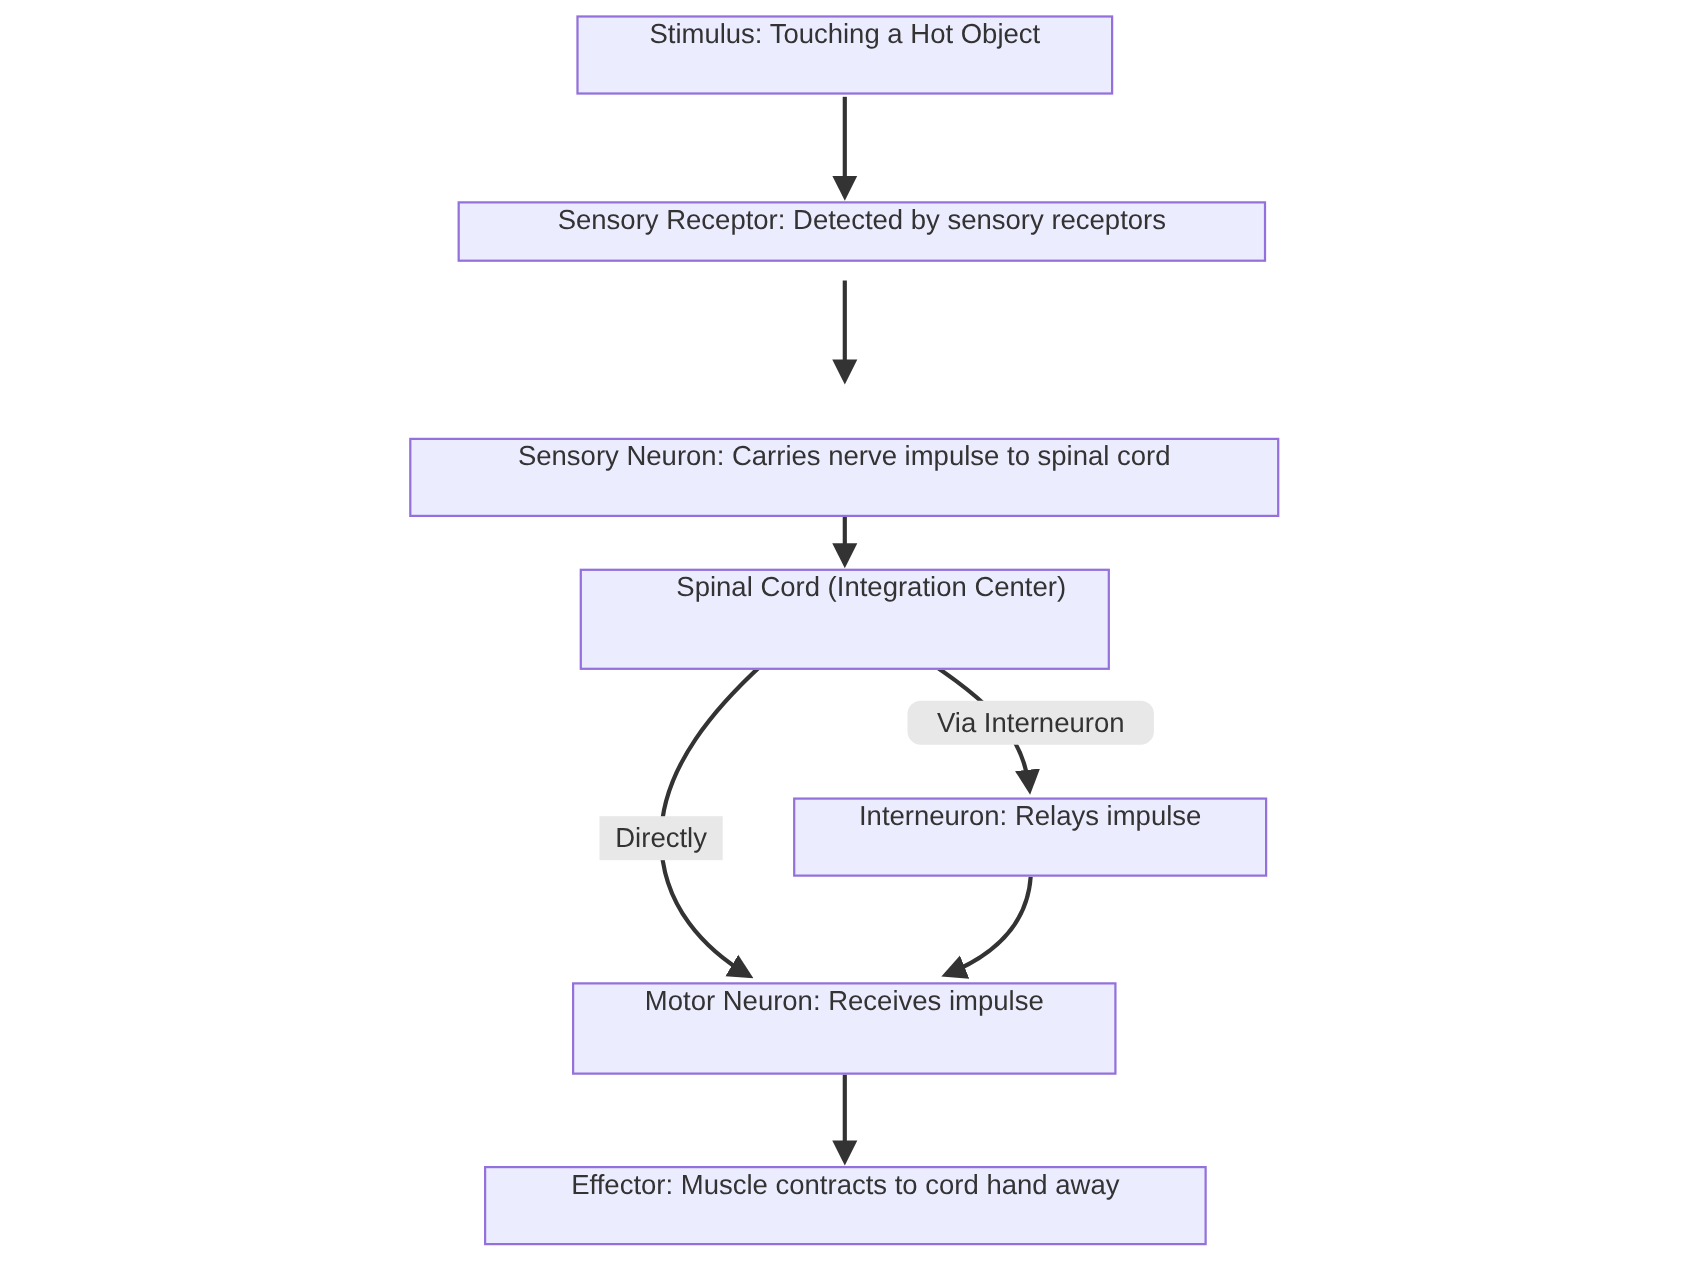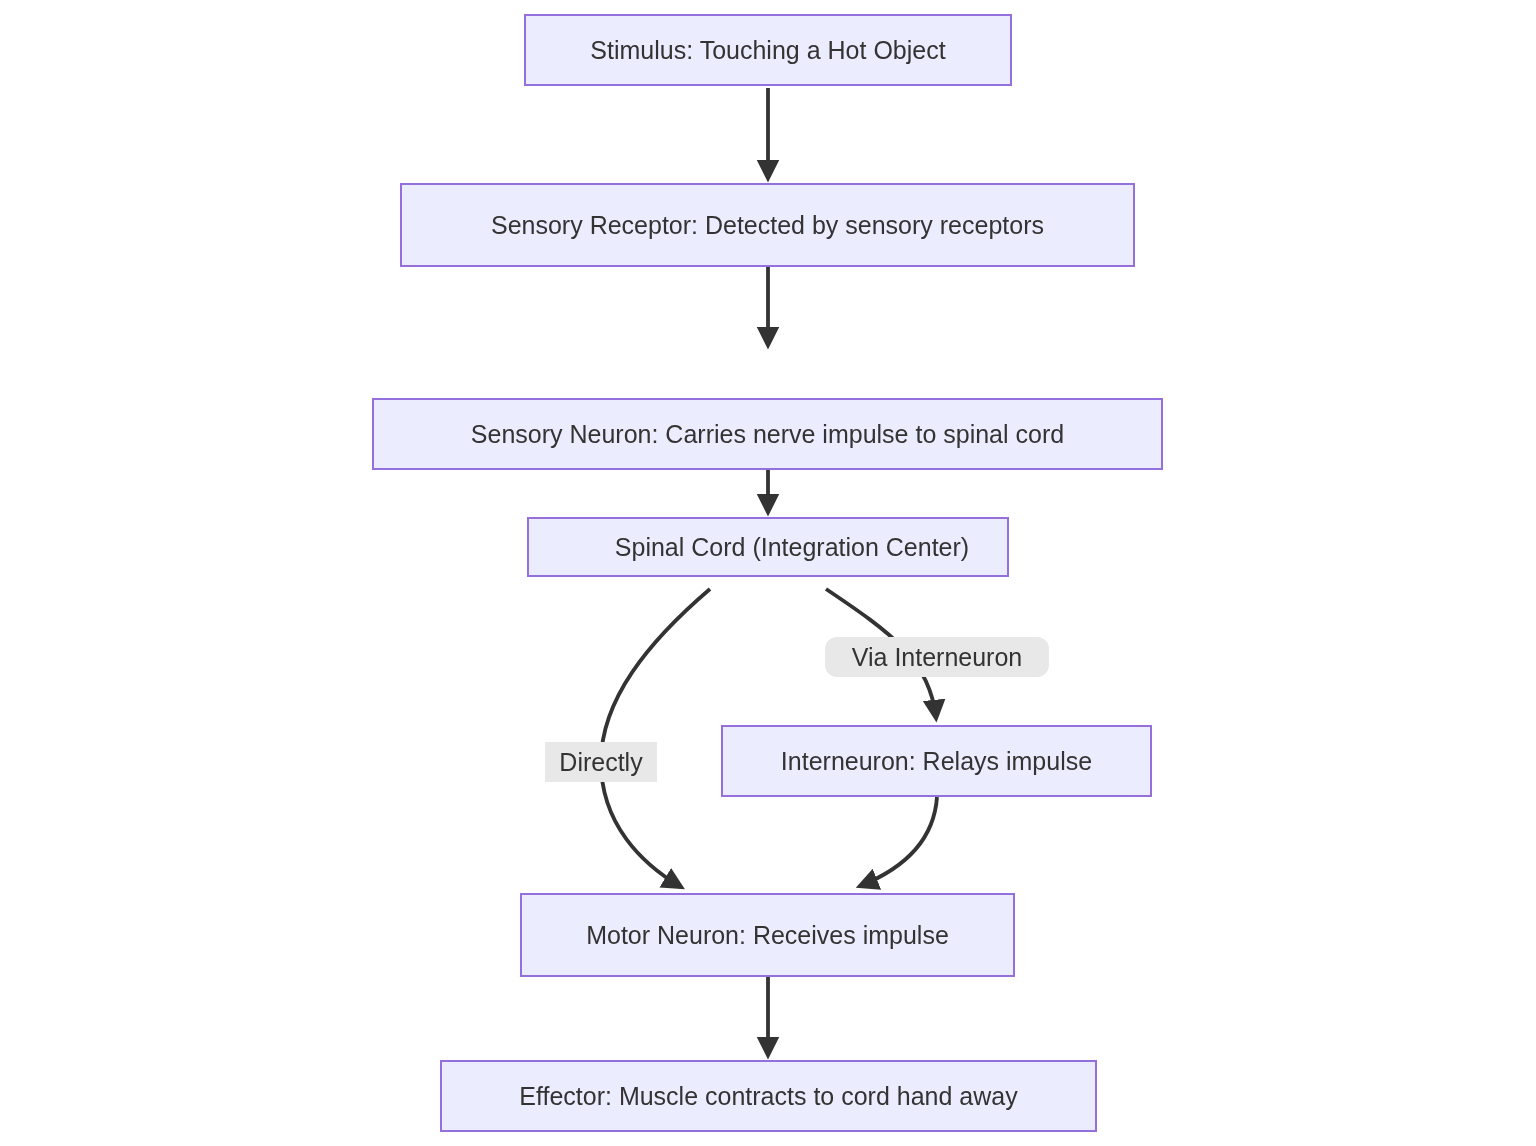--- a/index.html
+++ b/index.html
@@ -33,21 +33,20 @@
     stroke: var(--edge);
     stroke-width: 3.8px;
   }
   .edge-layer .arrowhead {
     fill: var(--edge);
     stroke: none;
   }
   .node {
     position: absolute;
     display: flex;
-    align-items: center;
     justify-content: center;
     background: var(--node-fill);
     border: 2px solid var(--node-border);
     color: var(--text);
     font-size: 25px;
     line-height: 1.2;
     text-align: center;
     white-space: nowrap;
   }
   .edge-label {
@@ -80,29 +79,29 @@
     <path class="edge" d="M710,589 C648,642 601,700 601,762 C601,824 642,864 681,887" marker-end="url(#arrow)"></path>
     <path class="edge" d="M826,589 C890,632 930,660 936,718" marker-end="url(#arrow)"></path>
     <path class="edge" d="M937,797 C934,840 905,868 860,886" marker-end="url(#arrow)"></path>
     <path class="edge" d="M768,965 L768,1055" marker-end="url(#arrow)"></path>
   </svg>
 
   <div class="node" style="left:524px; top:14px; width:488px; height:72px;">
     <span>Stimulus: Touching a Hot Object</span>
   </div>
 
-  <div class="node" style="left:400px; top:183px; width:735px; height:84px;">
+  <div class="node" style="left:416px; top:183px; width:735px; height:55px;">
     <span>Sensory Receptor: Detected by sensory receptors</span>
   </div>
 
   <div class="node" style="left:372px; top:350px; width:791px; height:72px;margin-top:48px;">
     <span>Sensory Neuron: Carries nerve impulse to spinal cord</span>
   </div>
 
-  <div class="node" style="left:527px; top:517px; width:482px; height:60px;padding-left:48px;">
+  <div class="node" style="left:527px; top:517px; width:482px; height:92px;padding-left:48px;">
     <span>Spinal Cord (Integration Center)</span>
   </div>
 
   <div class="edge-label" style="left:825px; top:637px; width:224px; height:40px;border-radius:12px;">
     <span>Via Interneuron</span>
   </div>
 
   <div class="edge-label" style="left:545px; top:742px; width:112px; height:40px;">
     <span>Directly</span>
   </div>

